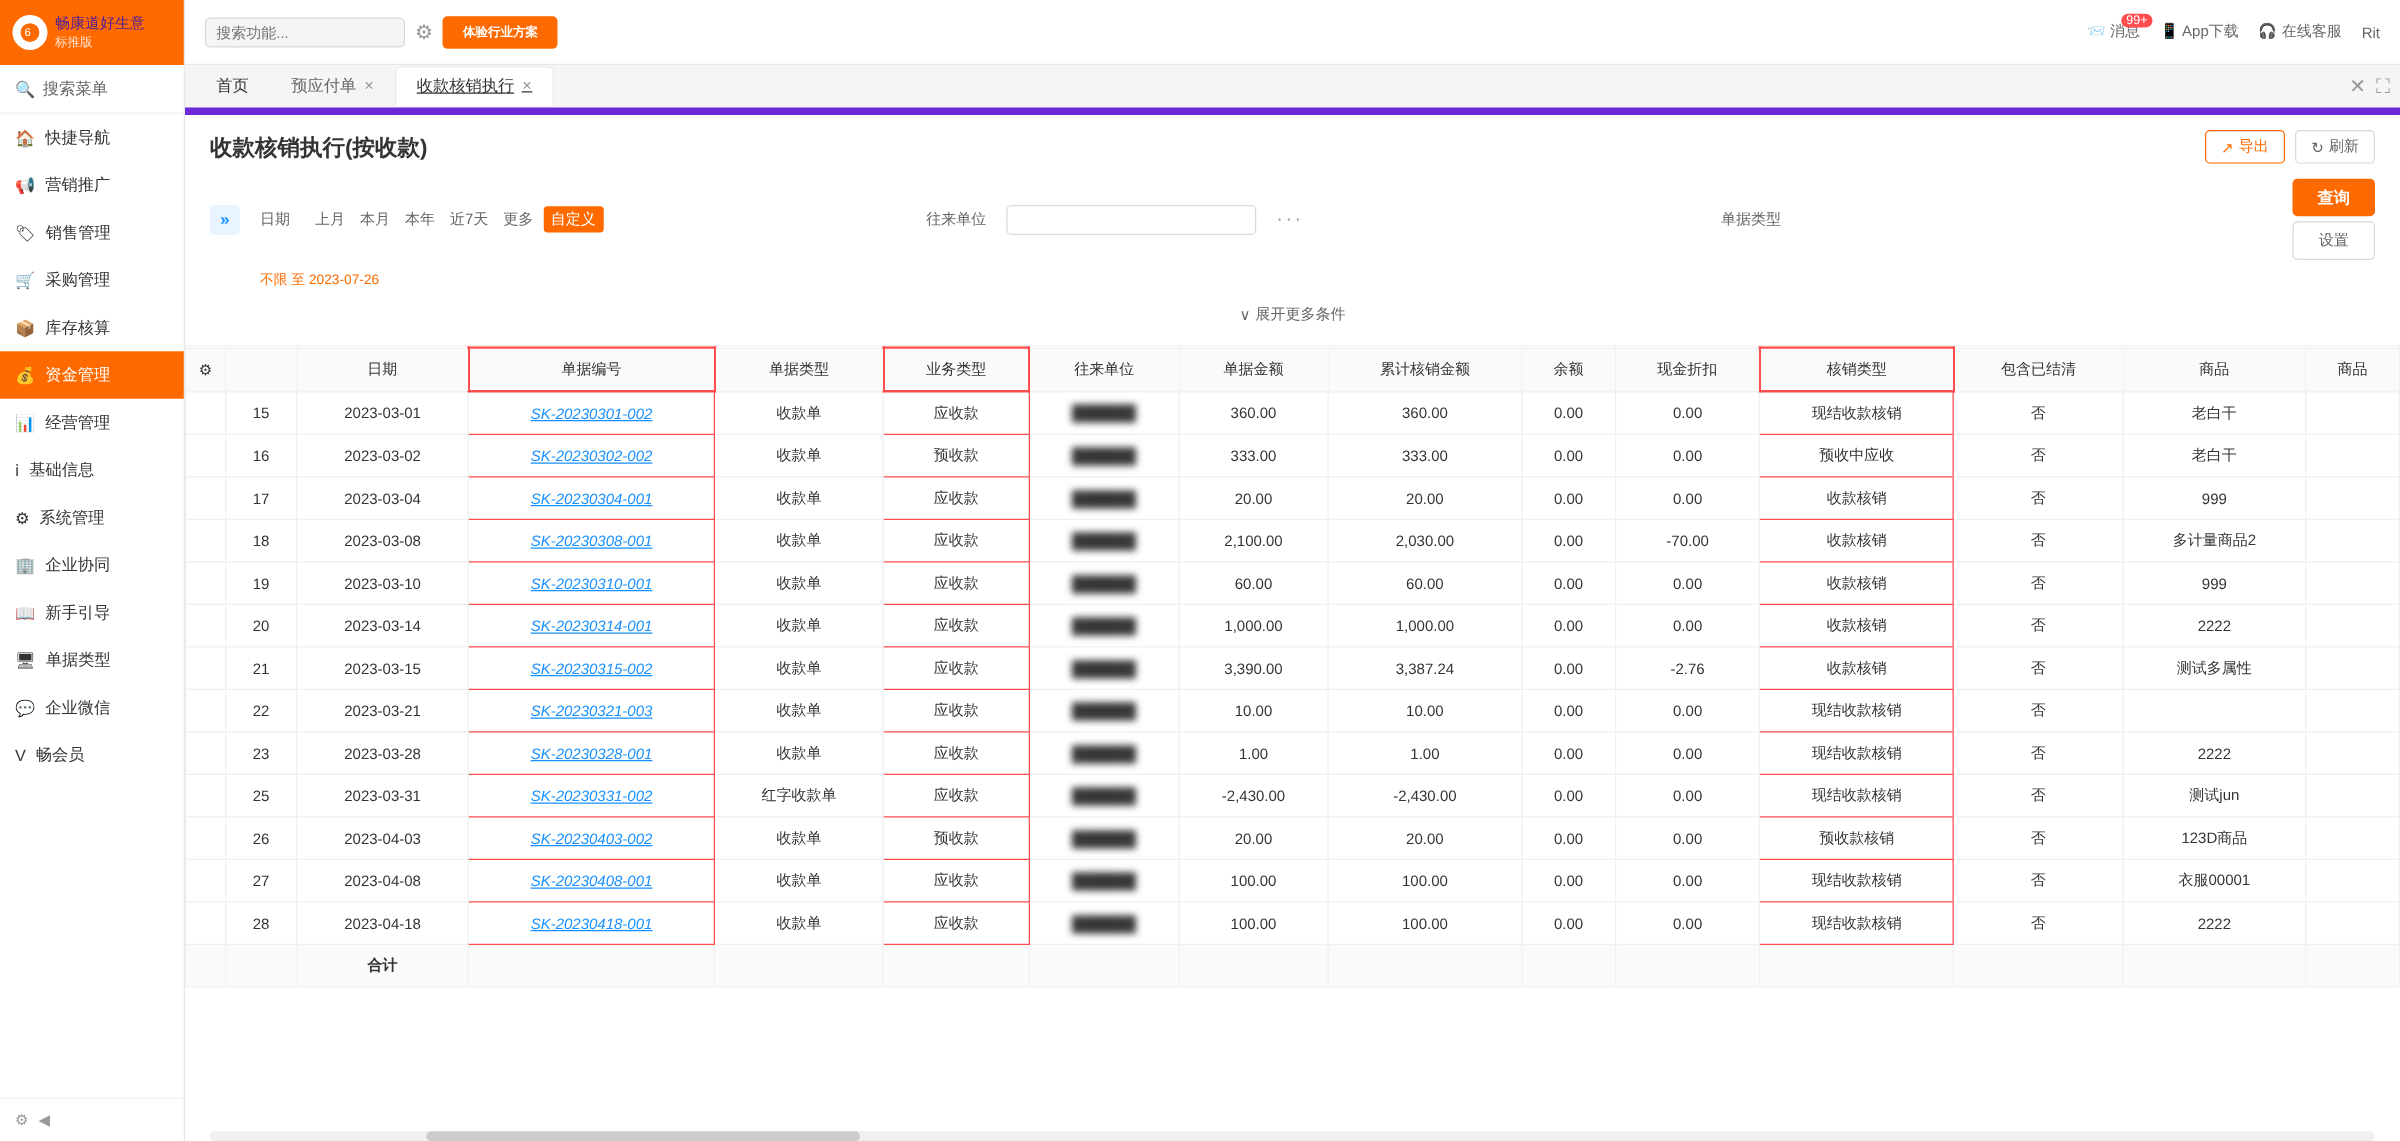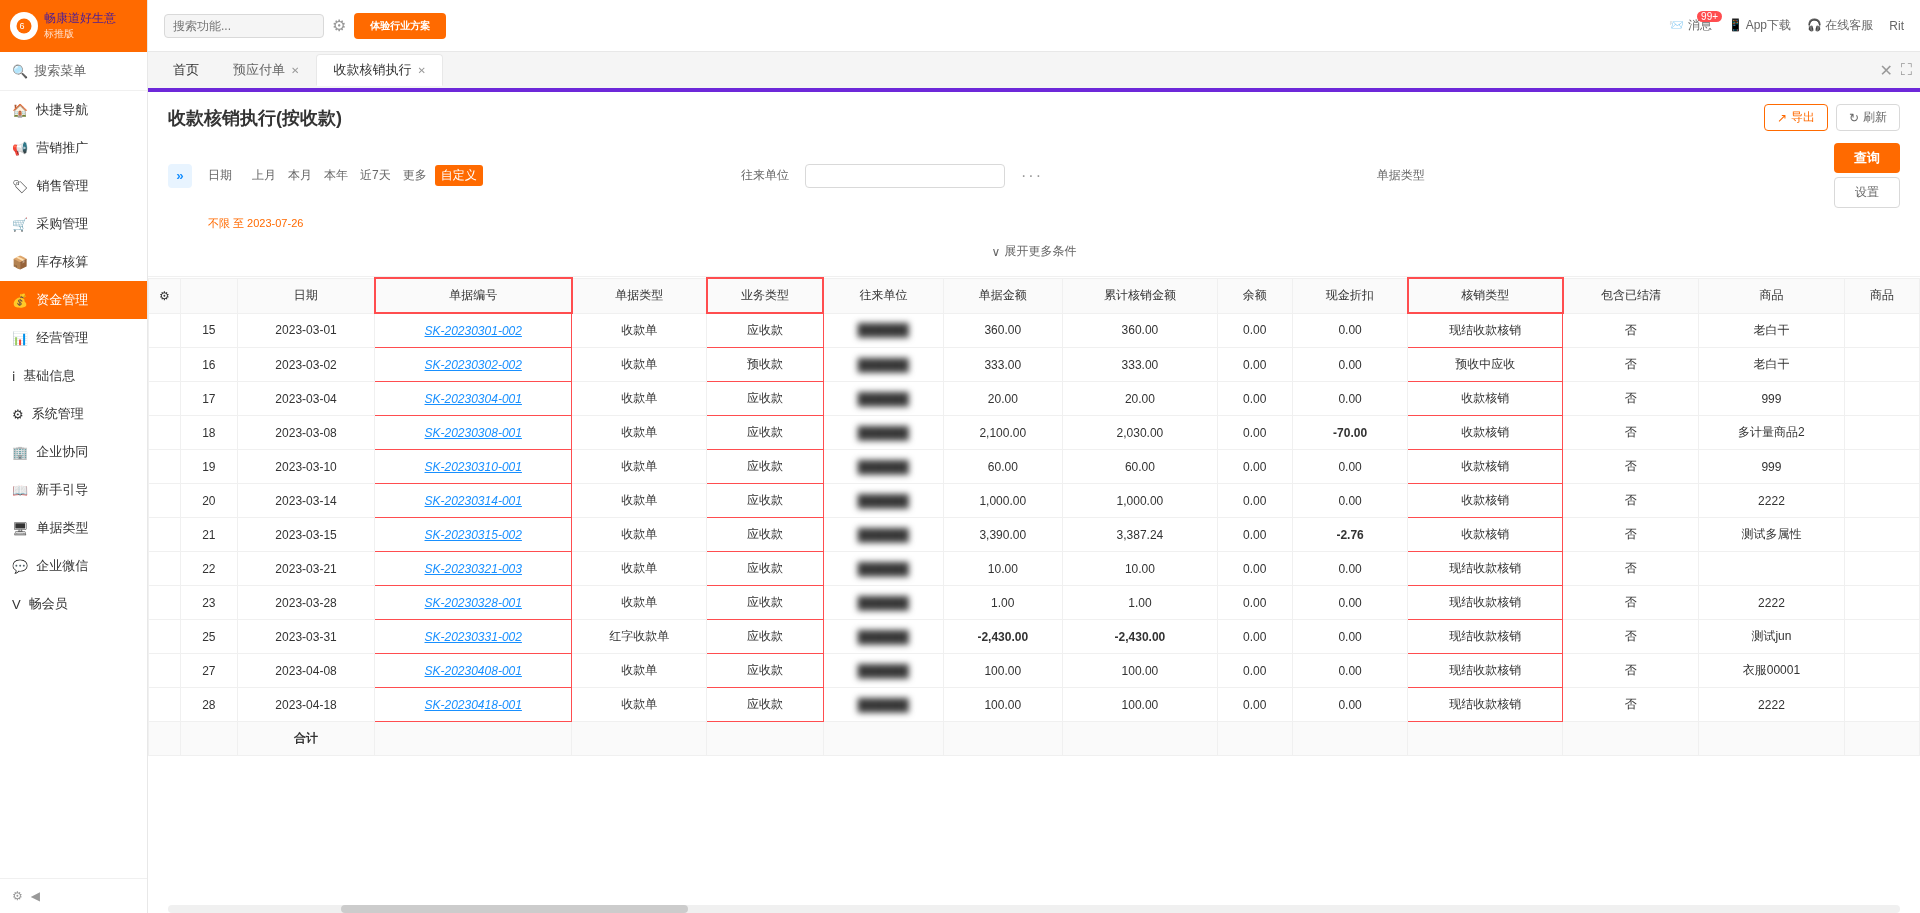--- a/index.html
+++ b/index.html
@@ -25,23 +25,23 @@
     .top-bar { background: #fff; height: 52px; display: flex; align-items: center; padding: 0 16px; border-bottom: 1px solid #e8e8e8; gap: 12px; }
     .top-bar-left { display: flex; align-items: center; gap: 8px; flex: 1; }
     .top-bar-input { border: 1px solid #d9d9d9; border-radius: 4px; padding: 4px 8px; font-size: 12px; width: 160px; background: #f5f5f5; color: #999; }
     .top-bar-gear { color: #999; cursor: pointer; font-size: 16px; }
     .top-bar-btn { background: #ff6a00; color: #fff; border: none; border-radius: 4px; padding: 6px 16px; cursor: pointer; font-size: 10px; font-weight: bold; }
     .top-bar-right { display: flex; align-items: center; gap: 16px; color: #666; font-size: 12px; }
     .top-bar-badge { position: relative; display: inline-block; }
     .badge-count { position: absolute; top: -6px; right: -10px; background: #ff4d4f; color: #fff; border-radius: 8px; padding: 0 4px; font-size: 10px; min-width: 16px; text-align: center; }
 
     
-    .tab-bar { background: #f5f5f5; display: flex; align-items: center; border-bottom: 4px solid #6d28d9; height: 40px; padding: 0 8px; }
+    .tab-bar { background: #f5f5f5; display: flex; align-items: center; border-bottom: 6px solid #6d28d9; height: 40px; padding: 0 8px; }
     .tab { display: flex; align-items: center; gap: 6px; padding: 6px 16px; cursor: pointer; border: 1px solid transparent; font-size: 13px; color: #666; border-radius: 4px 4px 0 0; background: #f5f5f5; }
-    .tab.active { background: #fff; border-color: #e8e8e8; border-bottom-color: #fff; color: #333; font-weight: 500; }
+    .tab.active { background: #fff; border-color: #e8e8e8; border-bottom-color: #fff; color: #333; font-weight: 500; text-decoration: underline; }
     .tab-close { color: #999; font-size: 10px; cursor: pointer; }
     .tab-home { color: #333; }
     .tab-bar-actions { margin-left: auto; display: flex; gap: 8px; }
     .tab-bar-btn { background: none; border: none; color: #999; cursor: pointer; font-size: 16px; }
 
     
     .page-area { flex: 1; overflow: hidden; display: flex; flex-direction: column; background: #fff; }
     .page-header { padding: 12px 20px 0; display: flex; align-items: center; justify-content: space-between; }
     .page-title { font-size: 18px; font-weight: bold; color: #333; }
     .page-header-actions { display: flex; gap: 8px; }
@@ -63,21 +63,21 @@
     .settings-btn { background: #fff; color: #666; border: 1px solid #d9d9d9; border-radius: 4px; padding: 6px 16px; cursor: pointer; font-size: 12px; }
     .expand-more { display: flex; align-items: center; gap: 4px; color: #666; font-size: 12px; cursor: pointer; justify-content: center; padding: 4px; }
 
     
     .table-area { flex: 1; overflow: auto; padding: 0 0 0 0; }
     .data-table { width: 100%; border-collapse: collapse; font-size: 12px; }
     .data-table th { background: #fafafa; border: 1px solid #f0f0f0; padding: 8px 10px; text-align: center; color: #333; font-weight: 500; white-space: nowrap; position: sticky; top: 0; z-index: 2; }
     .data-table td { border: 1px solid #f0f0f0; padding: 8px 10px; text-align: center; color: #333; white-space: nowrap; }
     .data-table tr.highlighted td { background: #fff7e6; }
     .link-text { color: #1890ff; cursor: pointer; text-decoration: underline; font-style: italic; }
-    .negative { color: #ff4d4f; font-weight: bold; }
+    .negative { color: #ff4d4f; }
     .settings-col { width: 30px; }
     .footer-row td { background: #fafafa; font-weight: 700; }
     .scrollbar-area { height: 8px; background: #f0f0f0; margin: 0 20px; border-radius: 4px; position: relative; }
     .scrollbar-thumb { position: absolute; left: 10%; width: 20%; height: 100%; background: #ccc; border-radius: 4px; }
 
     
     .input-with-arrow { display: flex; align-items: center; }
   </style>
 </head>
 <body>
@@ -446,20 +446,37 @@
               <td class="negative">-2,430.00</td>
               <td>0.00</td>
               <td>0.00</td>
               <td style="border: 1px solid rgb(255, 77, 79);">现结收款核销</td>
               <td>否</td>
               <td>测试jun</td>
               <td></td>
             </tr>
             <tr>
               <td></td>
+              <td>26</td>
+              <td>2023-04-03</td>
+              <td style="border: 1px solid rgb(255, 77, 79);"><a href="#" class="link-text">SK-20230403-002</a></td>
+              <td>收款单</td>
+              <td style="border: 1px solid rgb(255, 77, 79);">预收款</td>
+              <td style="filter: blur(3px); user-select: none;">██████</td>
+              <td>20.00</td>
+              <td>20.00</td>
+              <td>0.00</td>
+              <td>0.00</td>
+              <td style="border: 1px solid rgb(255, 77, 79);">预收款核销</td>
+              <td>否</td>
+              <td>123D商品</td>
+              <td></td>
+            </tr>
+            <tr>
+              <td></td>
               <td>27</td>
               <td>2023-04-08</td>
               <td style="border: 1px solid rgb(255, 77, 79);"><a href="#" class="link-text">SK-20230408-001</a></td>
               <td>收款单</td>
               <td style="border: 1px solid rgb(255, 77, 79);">应收款</td>
               <td style="filter: blur(3px); user-select: none;">██████</td>
               <td>100.00</td>
               <td>100.00</td>
               <td>0.00</td>
               <td>0.00</td>

